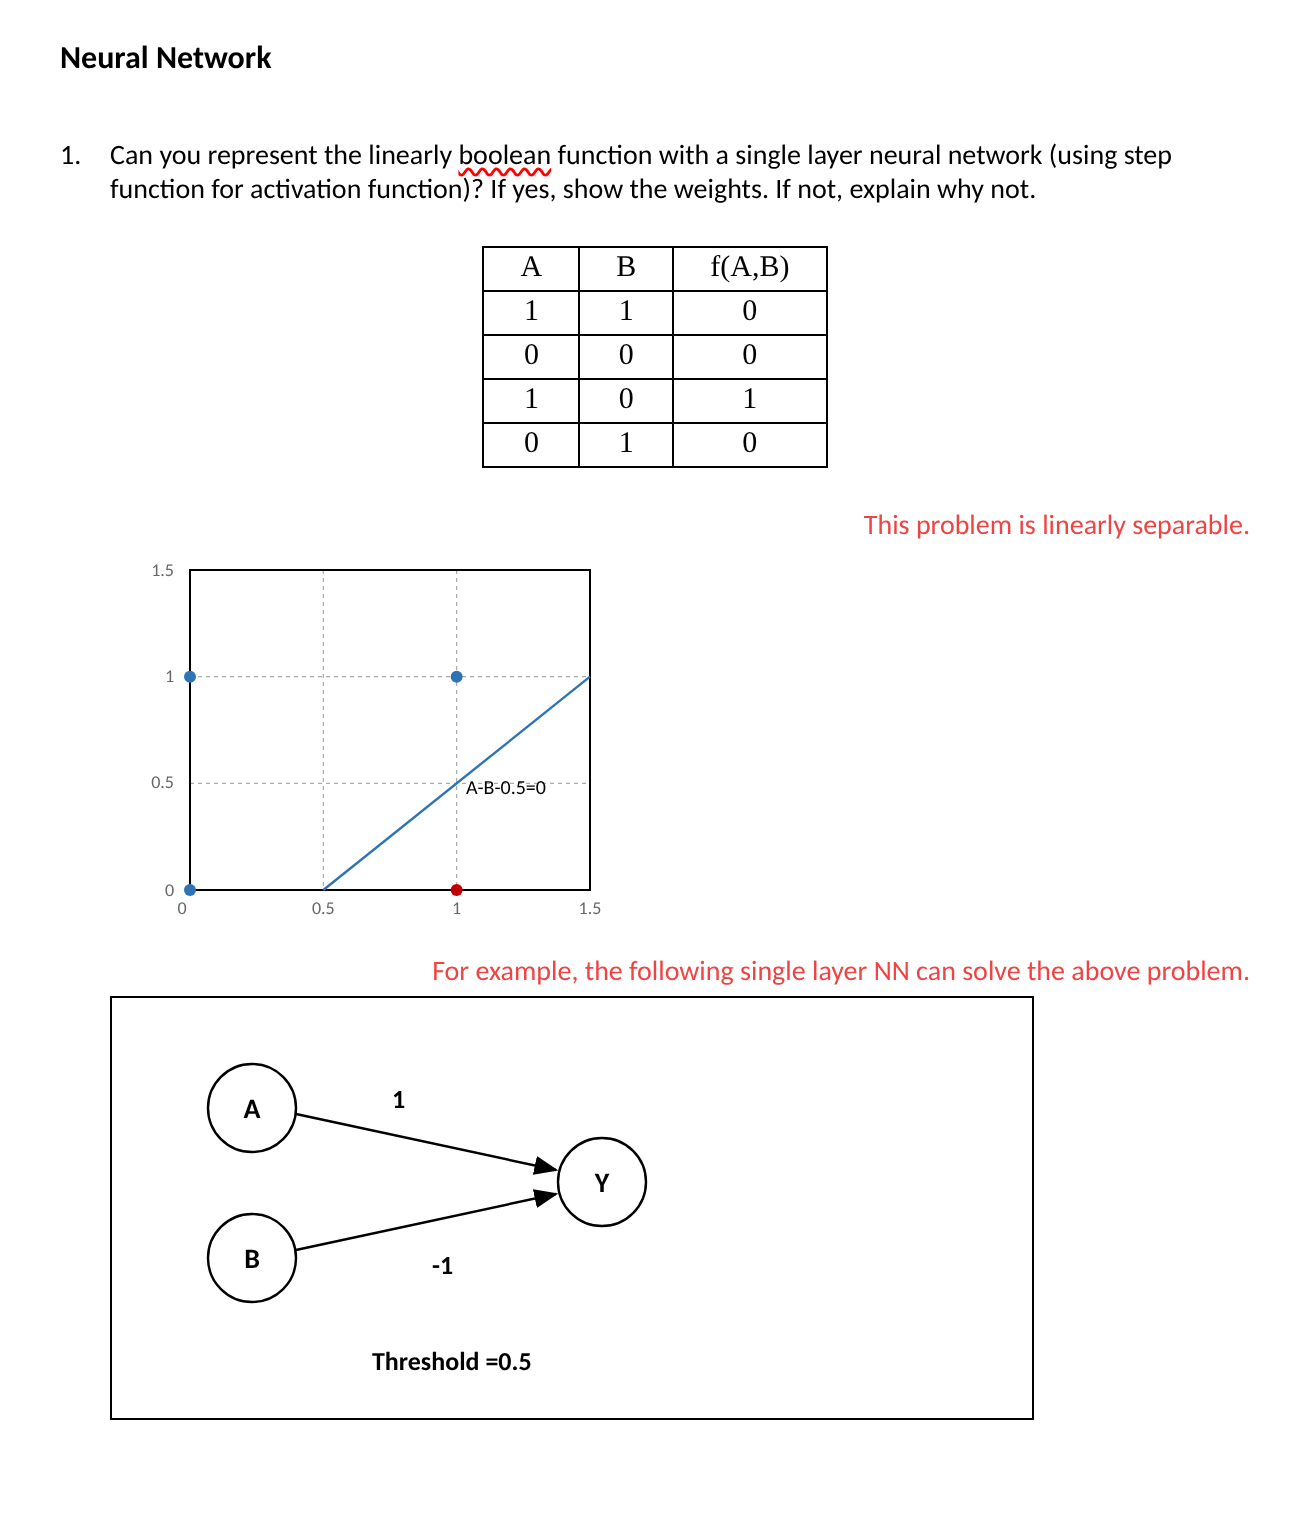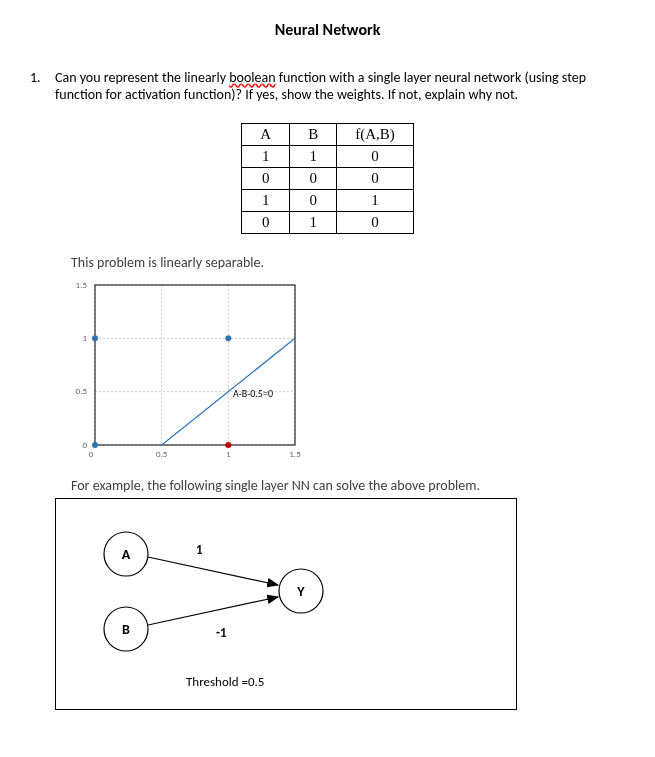--- a/index.html
+++ b/index.html
@@ -6,21 +6,20 @@
     margin: 0;
     padding: 20px 30px;
     font-family: Calibri, Arial, sans-serif;
     font-size: 14px;
     color: #000;
     background: #fff;
     width: 655px;
     box-sizing: border-box;
   }
   .title {
-    text-align: center;
     font-weight: bold;
     font-size: 16px;
     margin-bottom: 30px;
   }
   .question {
     display: flex;
     margin-bottom: 20px;
   }
   .qnum {
     width: 25px;
@@ -36,41 +35,42 @@
     font-family: 'Times New Roman', serif;
     font-size: 15px;
   }
   table.truth th, table.truth td {
     border: 1px solid #000;
     padding: 2px 18px;
     text-align: center;
   }
   table.truth th { font-weight: normal; border-top:1px solid #000; }
   .answer {
-    color: #404040;
-    margin-left: 41px;
+    color: #ef4444;
+    margin-left: 16px;
     margin-bottom: 4px;
+    text-align: right;
   }
   .plot {
     margin-left: 25px;
     margin-bottom: 8px;
   }
   .diagram-box {
     margin-left: 25px;
     border: 1px solid #000;
     width: 460px;
     height: 210px;
     position: relative;
     margin-bottom: 30px;
   }
   .ans-threshold {
     position: absolute;
     left: 130px;
     bottom: 20px;
-    font-weight: normal;
+    font-weight: bold;
     font-size: 13px;
     color:#000;
   }
 </style>
 </head>
 <body>
 
 <div class="title">Neural Network</div>
 
 <div class="question">

